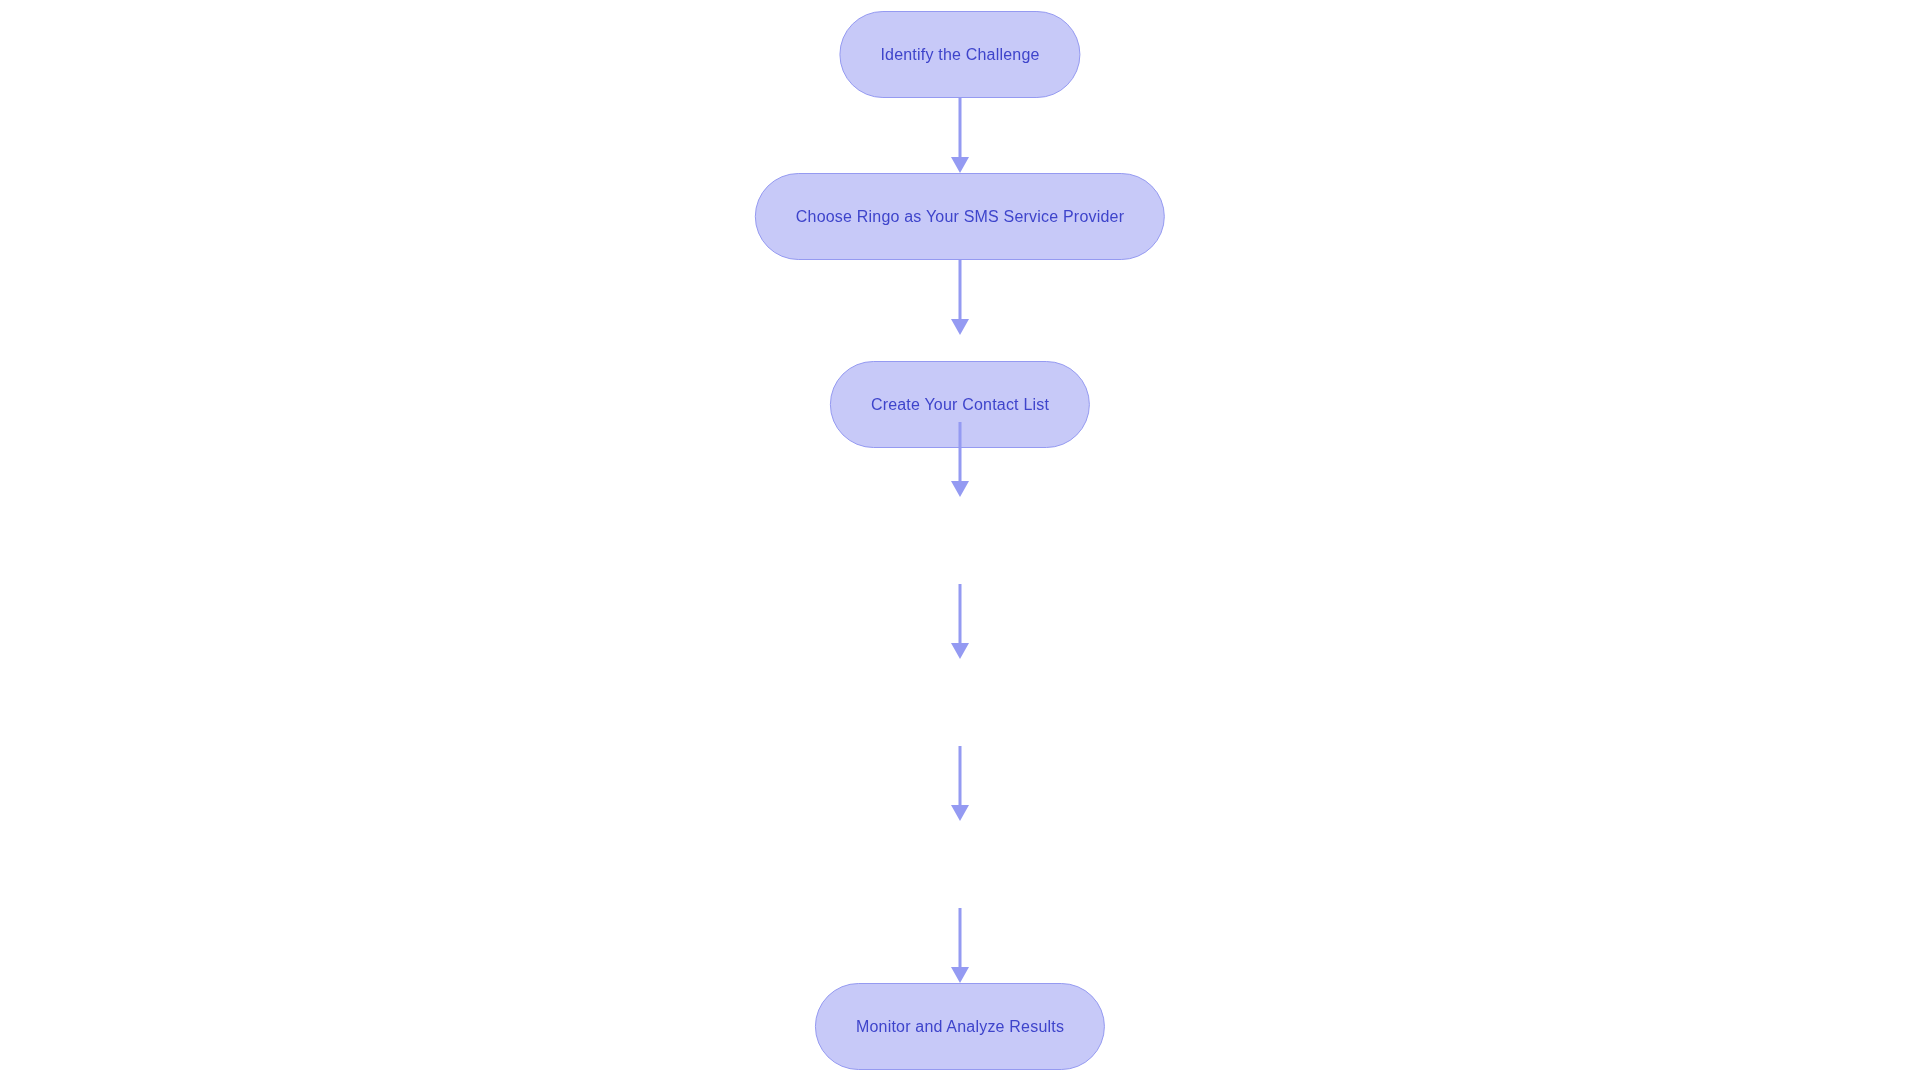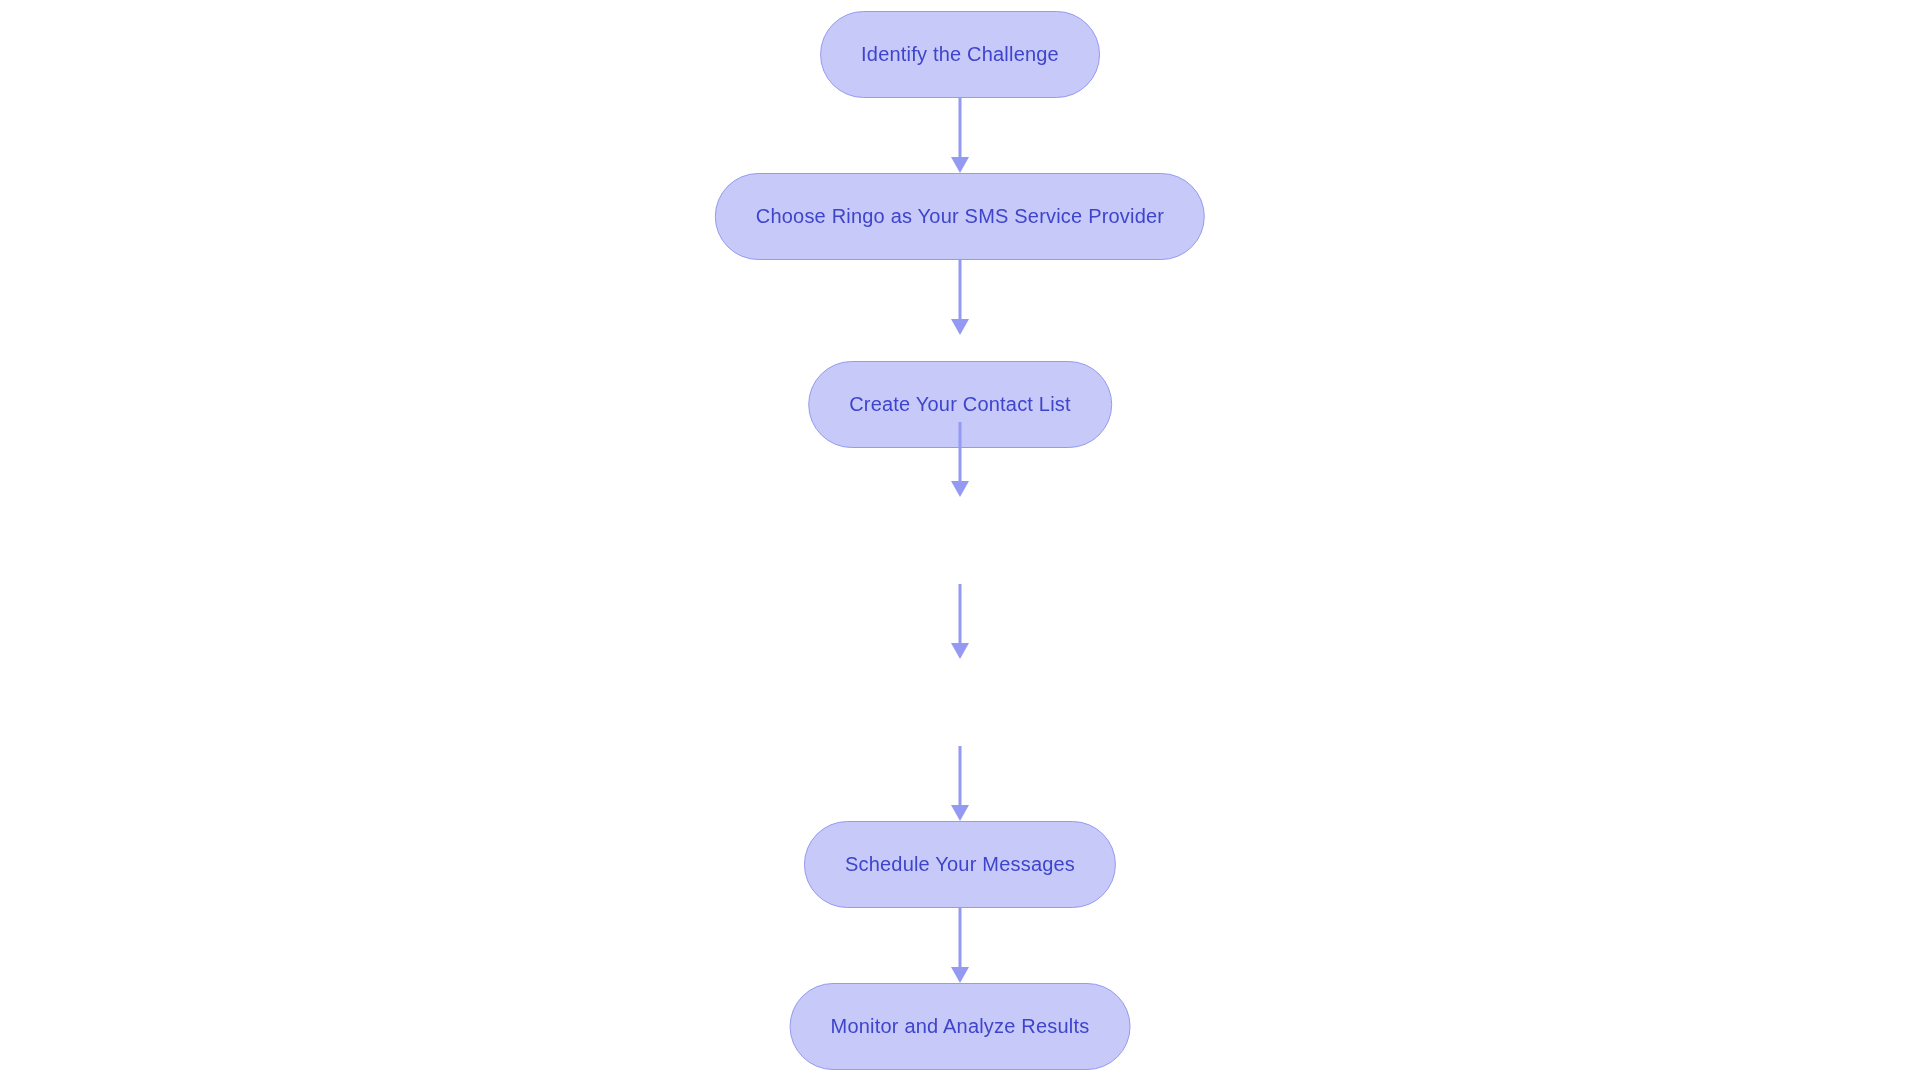--- a/index.html
+++ b/index.html
@@ -30,21 +30,21 @@
     height: 87px;
     padding: 0 40px;
     display: flex;
     align-items: center;
     justify-content: center;
     white-space: nowrap;
     background: var(--node-fill);
     border: 1.7px solid var(--node-border);
     border-radius: 44px;
     color: var(--node-text);
-    font-size: 20px;
+    font-size: 16px;
     letter-spacing: 0.2px;
   }
   .arrow {
     position: absolute;
     left: 50%;
     transform: translateX(-50%);
     width: 20px;
     height: 75px;
   }
   .arrow .line {
@@ -88,19 +88,18 @@
       <div class="head"></div>
     </div>
     <div class="arrow" style="top: 584px;">
       <div class="line"></div>
       <div class="head"></div>
     </div>
     <div class="arrow" style="top: 746px;">
       <div class="line"></div>
       <div class="head"></div>
     </div>
-    <div class="node" style="top: 821px;">Schedule Your Messages</div>
     <div class="arrow" style="top: 908px;">
       <div class="line"></div>
       <div class="head"></div>
     </div>
     <div class="node" style="top: 983px;">Monitor and Analyze Results</div>
   </div>
 
 </body></html>

